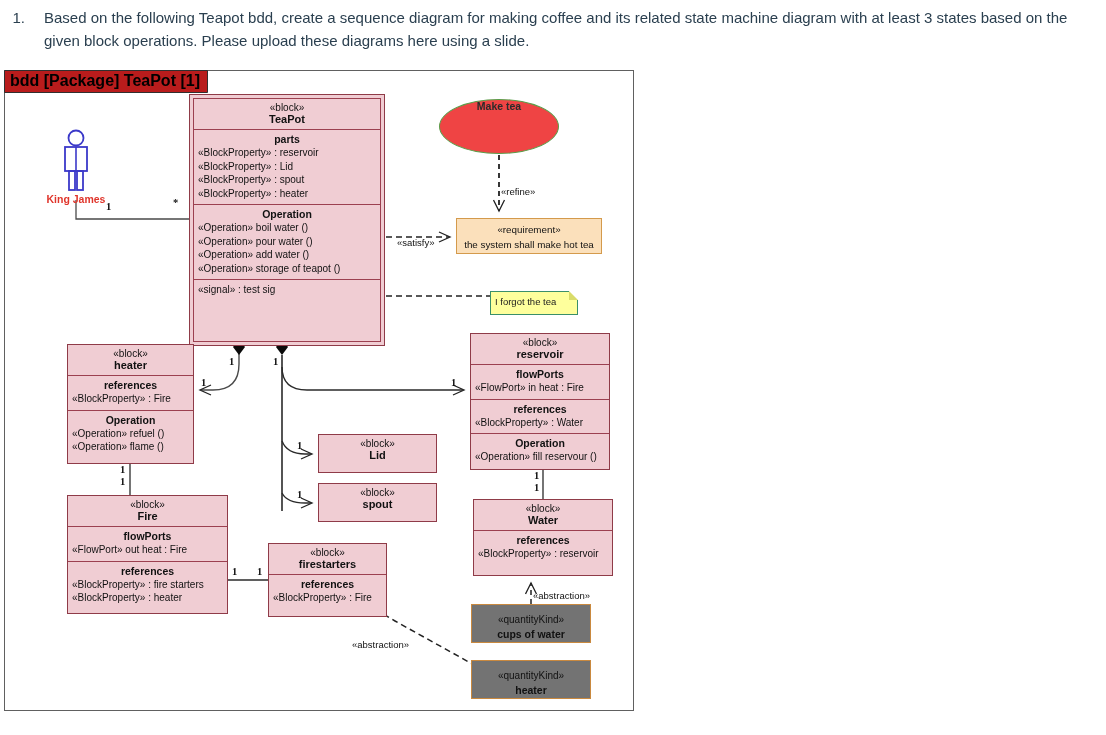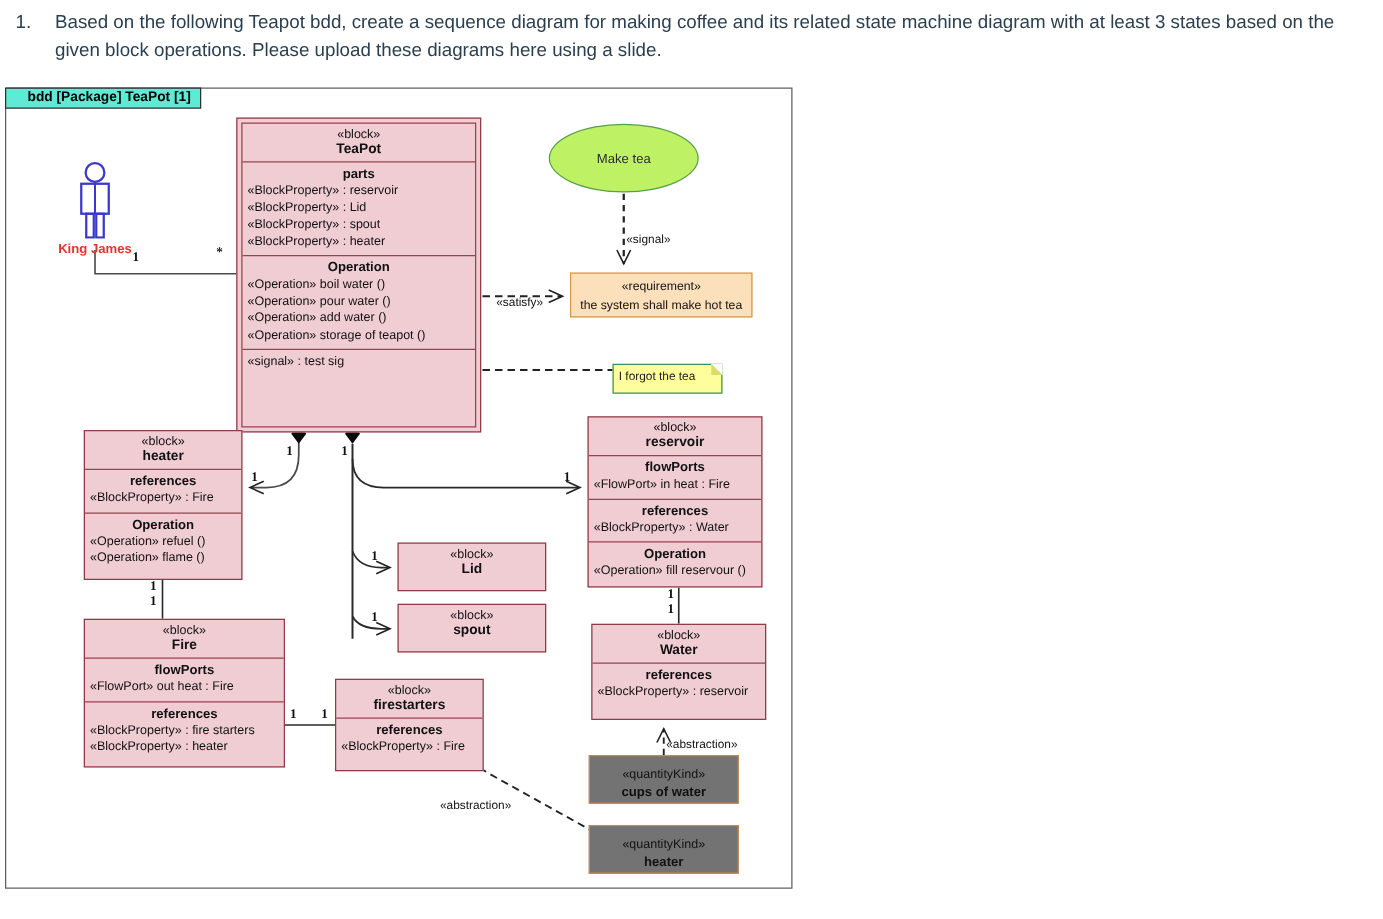--- a/index.html
+++ b/index.html
@@ -41,24 +41,24 @@
   #frame {
     position: absolute;
     left: 4px; top: 70px;
     width: 630px; height: 641px;
     border: 1.5px solid #606060;
     background: #ffffff;
   }
   #frame-tab {
     position: absolute;
     left: -1px; top: -1px;
-    padding: 1px 7px 2px 17px;
+    padding: 1px 7px 2px 5px;
     border: 1.5px solid #303030;
-    background: #5eead4;
-    font-size: 11px;
+    background: #b91c1c;
+    font-size: 16px;
     font-weight: bold;
     color: #000;
     white-space: nowrap;
     border-top-left-radius: 1px;
     z-index: 20;
   }
 
   
   #wires {
     position: absolute;
@@ -124,29 +124,29 @@
   #spout-block   { left: 313px; top: 412px; width: 119px; height: 39px; }
   #fire-block    { left: 62px;  top: 424px; width: 161px; height: 119px; }
   #firestarters-block { left: 263px; top: 472px; width: 119px; height: 74px; }
   #water-block   { left: 468px; top: 428px; width: 140px; height: 77px; }
 
   
   #makeTea {
     position: absolute;
     left: 434px; top: 28px;
     width: 120px; height: 55px;
-    background: #bef264;
+    background: #ef4444;
     border: 1.2px solid #5a9e4a;
     border-radius: 50%;
     z-index: 6;
     display: flex;
-    align-items: center;
+    align-items: flex-start;
     justify-content: center;
     font-size: 10.5px;
-    font-weight: normal;
+    font-weight: bold;
     color: #2b2b2b;
   }
 
   
   #requirement {
     position: absolute;
     left: 451px; top: 147px;
     width: 146px; height: 36px;
     background: #fbe0bb;
     border: 1.2px solid #d49a4c;
@@ -316,21 +316,21 @@
 
     <div class="mult" style="left:115px; top:393px;">1</div>
     <div class="mult" style="left:115px; top:405px;">1</div>
 
     <div class="mult" style="left:227px; top:495px;">1</div>
     <div class="mult" style="left:252px; top:495px;">1</div>
 
     <div class="mult" style="left:529px; top:399px;">1</div>
     <div class="mult" style="left:529px; top:411px;">1</div>
 
-    <div class="relbl" style="left:496px; top:115px;">«signal»</div>
+    <div class="relbl" style="left:496px; top:115px;">«refine»</div>
     <div class="relbl" style="left:392px; top:166px;">«satisfy»</div>
     <div class="relbl" style="left:528px; top:519px;">«abstraction»</div>
     <div class="relbl" style="left:347px; top:568px;">«abstraction»</div>
 
     <div id="makeTea">
       <span>Make tea</span>
     </div>
 
     <div id="requirement">
       <div>«requirement»</div>

